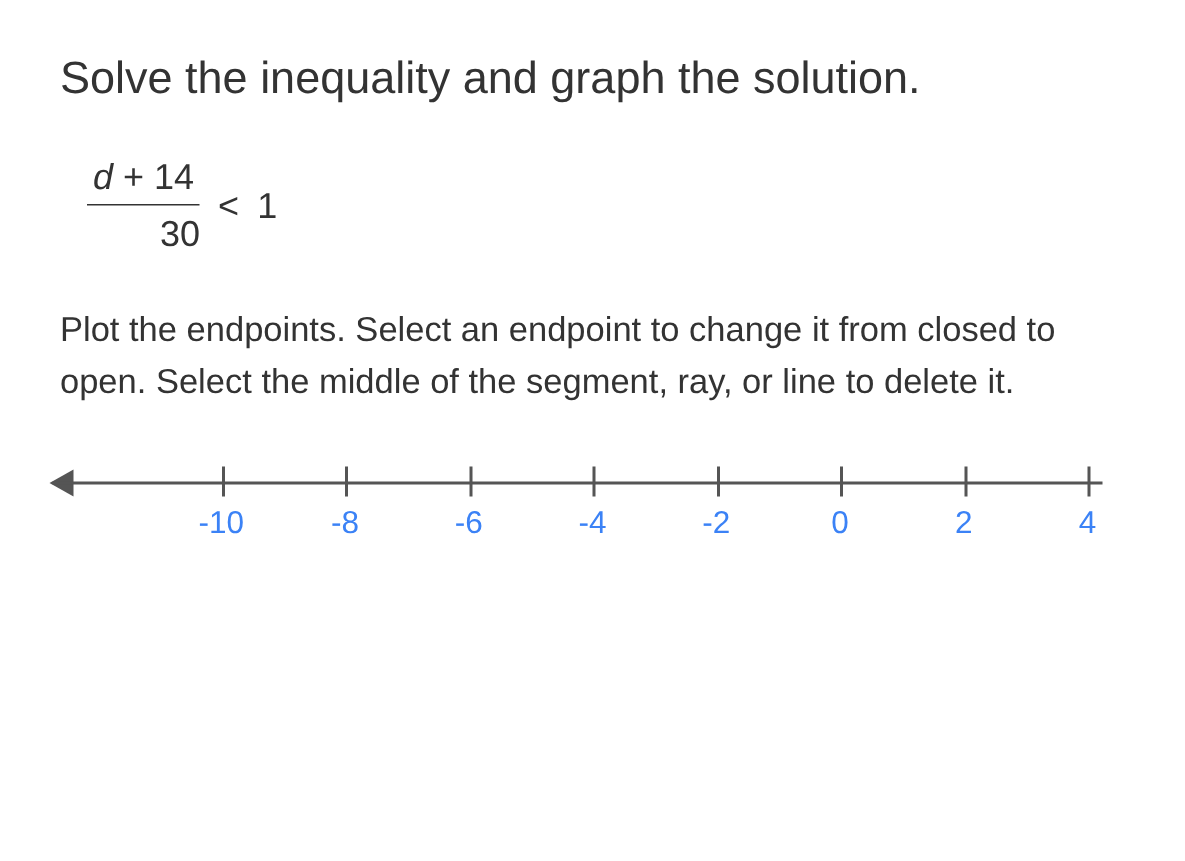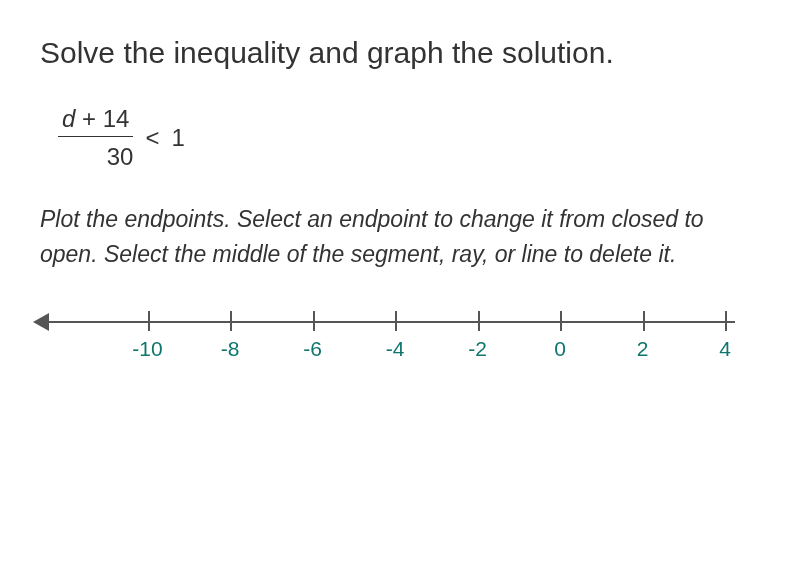--- a/index.html
+++ b/index.html
@@ -43,21 +43,20 @@
     .fraction .denominator {
       padding-top: 4px;
     }
     .comparison {
       font-size: 24px;
     }
     .rhs {
       font-size: 24px;
     }
     .instructions {
-      font-style: italic;
       font-size: 23px;
       line-height: 1.5;
       margin-bottom: 32px;
     }
     .numberline {
       position: relative;
       width: 700px;
       height: 60px;
       margin-left: -5px;
     }
@@ -82,21 +81,21 @@
       position: absolute;
       top: 8px;
       width: 2px;
       height: 20px;
       background: #555;
     }
     .nl-label {
       position: absolute;
       top: 34px;
       font-size: 21px;
-      color: #0f766e;
+      color: #3b82f6;
       transform: translateX(-50%);
     }
   </style>
 </head>
 <body>
 
 <div class="prompt">Solve the inequality and graph the solution.</div>
 
 <div class="inequality">
   <span class="fraction">

